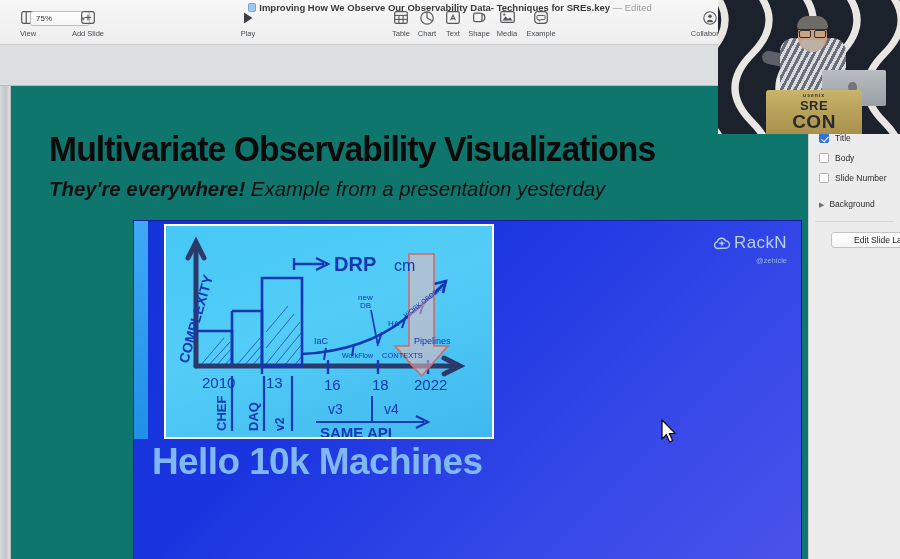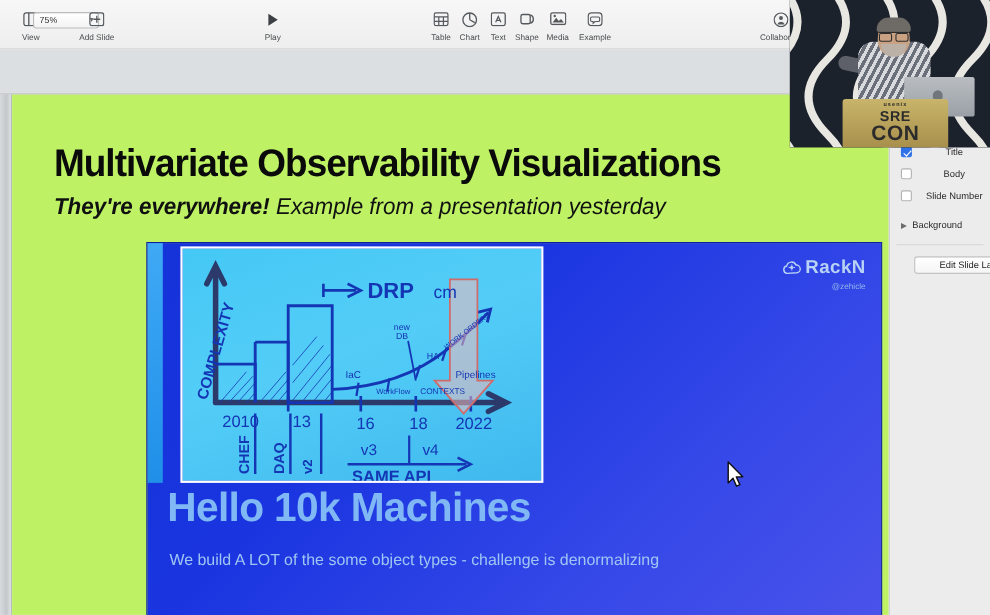--- a/index.html
+++ b/index.html
@@ -60,21 +60,21 @@
   
   .navigator {
     position: absolute; left: 0; top: 86px; width: 11px; height: 473px;
     background: linear-gradient(90deg,#d7dadc,#c3c7ca 60%,#dfe2e4);
     border-right: 1px solid #b7babc;
   }
 
   
   .canvas {
     position: absolute; left: 11px; top: 86px; width: 797px; height: 473px;
-    background: #bef264; overflow: hidden;
+    background: #0f766e; overflow: hidden;
   }
 
   .slide-title {
     position: absolute; left: 38px; top: 43px;
     font-size: 35px; font-weight: bold; color: #0a0a0a;
     letter-spacing: -0.9px; white-space: nowrap;
     font-family: "Liberation Sans", sans-serif;
     transform: scaleX(0.96); transform-origin: left center;
   }
   .slide-sub {
@@ -99,41 +99,41 @@
     background: linear-gradient(160deg,#45c8f5 0%, #53cdf7 45%, #3fb8ee 100%);
     border: 2px solid #ffffff; overflow: hidden; margin-left: 16px;
   }
   .photo-year {
     position: absolute; left: 358px; top: 15px;
     font-size: 42px; font-weight: bold; color: #7fb7f2; letter-spacing: 1px;
   }
   .brandrow {
     position: absolute; right: 14px; top: 12px; text-align: right;
   }
-  .brandrow .bname { font-size: 17px; font-weight: bold; color: #b7d2f5; letter-spacing: 0.4px; }
+  .brandrow .bname { font-size: 17px; font-weight: normal; color: #b7d2f5; letter-spacing: 0.4px; }
   .brandrow .handle { font-size: 7.5px; color: #8fb6ea; display:block; margin-top:1px; }
   .cloudglyph { display: inline-block; vertical-align: -2px; margin-right: 3px; }
 
   .photo-h1 {
     position: absolute; left: 18px; top: 220px;
     font-size: 37px; font-weight: bold; color: #7fb8f4; letter-spacing: -0.6px;
   }
   .photo-h2 {
     position: absolute; left: 20px; top: 281px;
     font-size: 14.5px; color: #9fc6f3;
   }
 
   
   .inspector {
     position: absolute; left: 808px; top: 86px; width: 92px; height: 473px;
     background: #ececec; border-left: 1px solid #cfcfcf;
   }
   .insp-row {
     position: relative; height: 16px; margin: 4px 0 0 10px;
-    font-size: 8.5px; color: #2b2b2b; line-height: 16px; text-align: center;
+    font-size: 8.5px; color: #2b2b2b; line-height: 16px;
   }
   .insp-row:first-child { margin-top: 44px; }
   .cbx {
     position: absolute; left: 0; top: 3px; width: 10px; height: 10px;
     border: 1px solid #b2b2b2; border-radius: 2px; background: #fff;
   }
   .cbx.on { background: #2f72e8; border-color: #2f72e8; }
   .cbx.on::after {
     content: ""; position: absolute; left: 3px; top: 1px;
     width: 3px; height: 6px; border: solid #fff; border-width: 0 1.4px 1.4px 0;
@@ -215,20 +215,25 @@
   
   .cursor { position: absolute; left: 660px; top: 419px; }
 </style>
 </head>
 <body>
 
 <div id="app">
 
   <div class="toolbar">
 
+    <div class="win-title">
+      <span class="doc-icon"></span><span>Improving How We Observe Our Observability Data- Techniques for SREs.key</span>
+      <span class="edited"><span>—</span>
+      <span>Edited</span></span>
+    </div>
 
     <div class="tool" style="left:4px;">
       <span class="glyph">
         <svg class="ico" width="15" height="13" viewBox="0 0 15 13">
           <rect x="0.7" y="0.7" width="13.6" height="11.6" rx="2" fill="none" stroke="#55585c" stroke-width="1.2"></rect>
           <line x1="5.2" y1="0.7" x2="5.2" y2="12.3" stroke="#55585c" stroke-width="1.2"></line>
         </svg>
       </span>
       <span class="lbl">View</span>
     </div>
@@ -446,21 +451,20 @@
               <path d="M4.6 11.5 a3.4 3.4 0 0 1 -.4 -6.7 a4.4 4.4 0 0 1 8.4 -.8 a3.5 3.5 0 0 1 .7 7 z" fill="none" stroke="#b7d2f5" stroke-width="1.3"></path>
               <circle cx="8.8" cy="6.2" r="1.5" fill="#b7d2f5"></circle>
               <path d="M6 6.2 h1.3 M10.3 6.2 h1.4 M8.8 4.7 v-1.2 M8.8 7.7 v1.3" stroke="#b7d2f5" stroke-width="1"></path>
             </svg>
           </span><span>RackN</span>
         </span>
         <span class="handle">@zehicle</span>
       </div>
 
       <div class="photo-h1">Hello 10k Machines</div>
-      <div class="photo-h2">We build A LOT of the some object types - challenge is denormalizing</div>
     </div>
   </div>
 
   <div class="inspector">
 
     <div class="insp-row">
       <span class="cbx on"></span>
       <span class="cl">Title</span>
     </div>
     <div class="insp-row">

